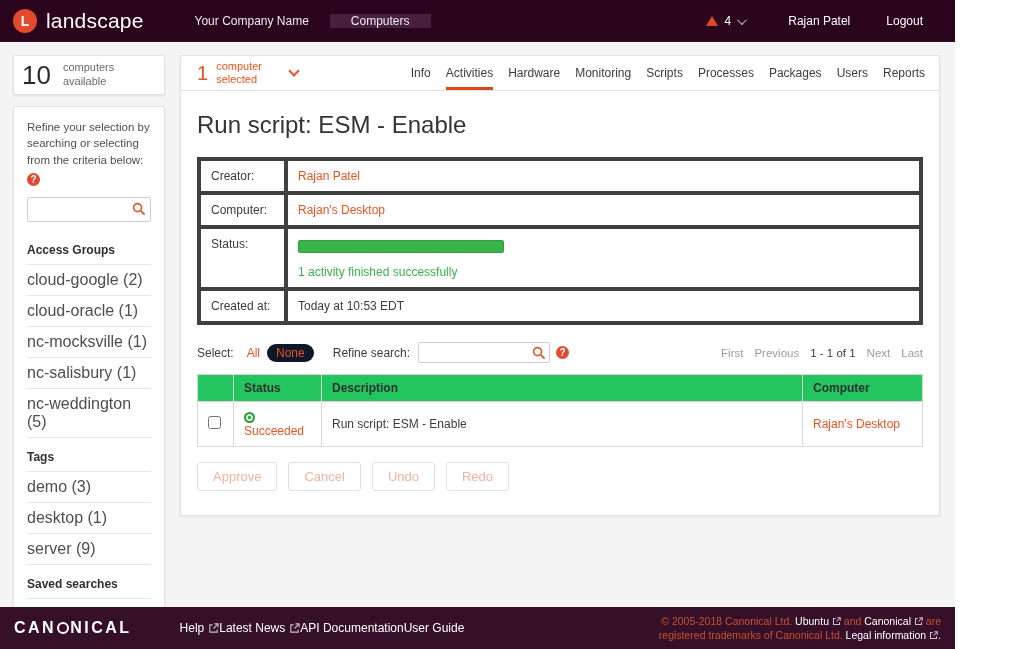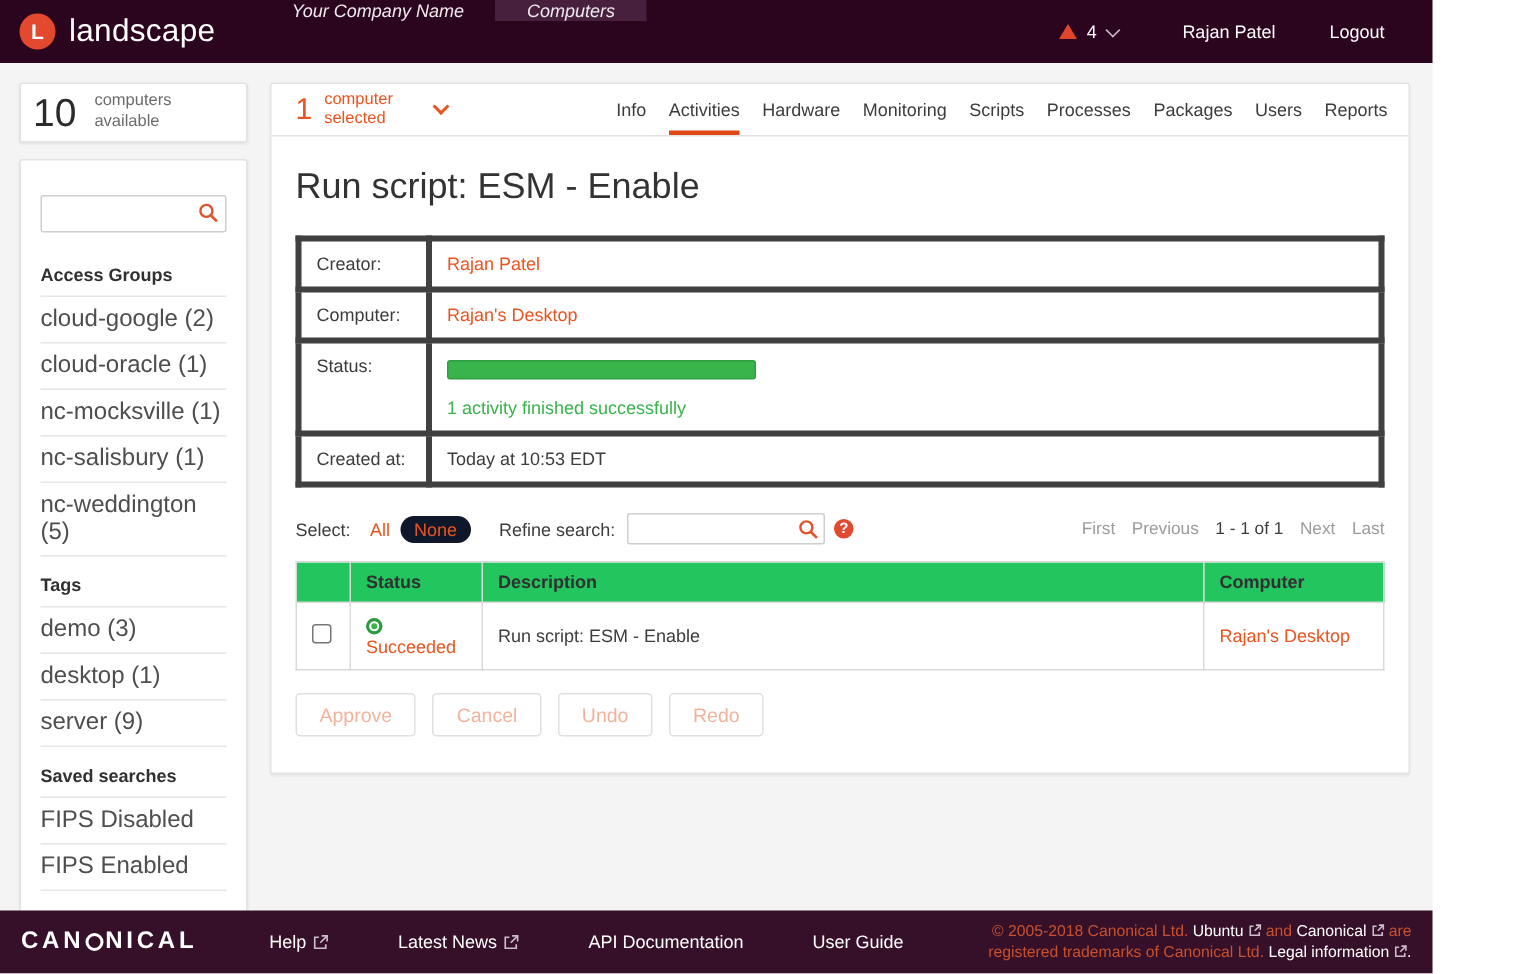--- a/index.html
+++ b/index.html
@@ -5,21 +5,21 @@
   * { margin:0; padding:0; box-sizing:border-box; }
   html,body { width:1024px; height:649px; background:#ffffff; font-family:"Liberation Sans", sans-serif; overflow:hidden; }
   .app { width:955px; height:649px; display:flex; flex-direction:column; background:#f4f4f4; }
 
   
   .hdr { height:42px; flex:0 0 42px; background:#2b041d; display:flex; align-items:stretch; color:#f4eef2; }
   .brand { display:flex; align-items:center; padding:0 30px 0 13px; }
   .brand-circle { width:24px; height:24px; border-radius:50%; background:#e2492f; color:#fff;
     display:flex; align-items:center; justify-content:center; font-size:14px; font-weight:bold; margin-right:9px; }
   .brand-name { font-size:21px; font-weight:400; color:#fff; letter-spacing:.2px; }
-  .hdr-nav { display:flex; align-items:flex-start;font-style:italic; }
+  .hdr-nav { display:flex; align-items:center; }
   .hdr-tab { display:flex; align-items:center; padding:0 21px; font-size:12px; color:#f0e9ee; cursor:pointer; }
   .hdr-tab.active { background:#46203c; }
   .hdr-spacer { flex:1; }
   .hdr-right { display:flex; align-items:center; padding-right:14px; }
   .alert-group { display:flex; align-items:center; margin-right:26px; cursor:pointer; }
   .tri { width:0; height:0; border-left:6px solid transparent; border-right:6px solid transparent; border-bottom:10px solid #e2442c; margin-right:7px; }
   .alert-count { font-size:12px; color:#fff; margin-right:6px; }
   .caret { width:7px; height:7px; border-right:1.5px solid #cbbfc7; border-bottom:1.5px solid #cbbfc7; transform:rotate(45deg) translateY(-2px); }
   .hdr-user, .hdr-logout { font-size:12px; color:#fff; padding:0 18px; cursor:pointer; display:flex; align-items:center; height:100%; }
 
@@ -87,21 +87,21 @@
   .act-status { color:#e95420; }
 
   .actions { display:flex; gap:11px; margin-top:15px; }
   .actions button { background:#fff; border:1px solid #e0e0e0; border-radius:3px; color:#f2b39c; font-size:13px;
     padding:6px 15px; font-family:"Liberation Sans", sans-serif; cursor:default; }
 
   
   .ftr { height:42px; flex:0 0 42px; background:#360f29; display:flex; align-items:center; padding:0 14px; color:#fff; }
   .can-logo { display:flex; align-items:center; font-size:16px; letter-spacing:2.5px; font-weight:600; color:#fff; }
   .o-ring { display:inline-block; width:12px; height:12px; border:2.5px solid #fff; border-radius:50%; margin:0 1px; }
-  .ftr-links { display:flex; gap:46px; margin-left:48px; }
+  .ftr-links { display:flex; margin-left:48px; }
   .ftr-link { font-size:12px; color:#fff; cursor:pointer; display:flex; align-items:center; gap:4px; }
   .ext-ico { width:11px; height:11px; color:#cdbfc9; }
   .ftr-copy { margin-left:auto; text-align:right; font-size:10.5px; line-height:1.35; max-width:450px; }
   .cp-o { color:#c7512e; }
   .cp-w { color:#fff; }
   .ftr-copy .ext-ico { width:9px; height:9px; vertical-align:-1px; }
 </style>
 </head>
 <body>
 
@@ -131,20 +131,23 @@
   </div>
 
   <div class="content">
 
     <div class="sidebar">
       <div class="card count-card">
         <div class="count-num">10</div>
         <div class="count-cap">computers available</div>
       </div>
       <div class="card filter-card">
+        <div class="refine-hint"><span>Refine your selection by searching or selecting from the criteria below:</span>
+          <span class="help-badge">?</span>
+        </div>
         <div class="side-search">
           <input type="text" style="">
           <svg class="search-glyph" width="14" height="14" viewBox="0 0 14 14">
               <circle cx="5.6" cy="5.6" r="4" fill="none" stroke="#e0532a" stroke-width="1.6"></circle>
               <line x1="8.8" y1="8.8" x2="12.6" y2="12.6" stroke="#e0532a" stroke-width="1.8"></line>
             </svg>
         </div>
 
         <div class="side-section">
           <div class="side-section-title">Access Groups</div>

